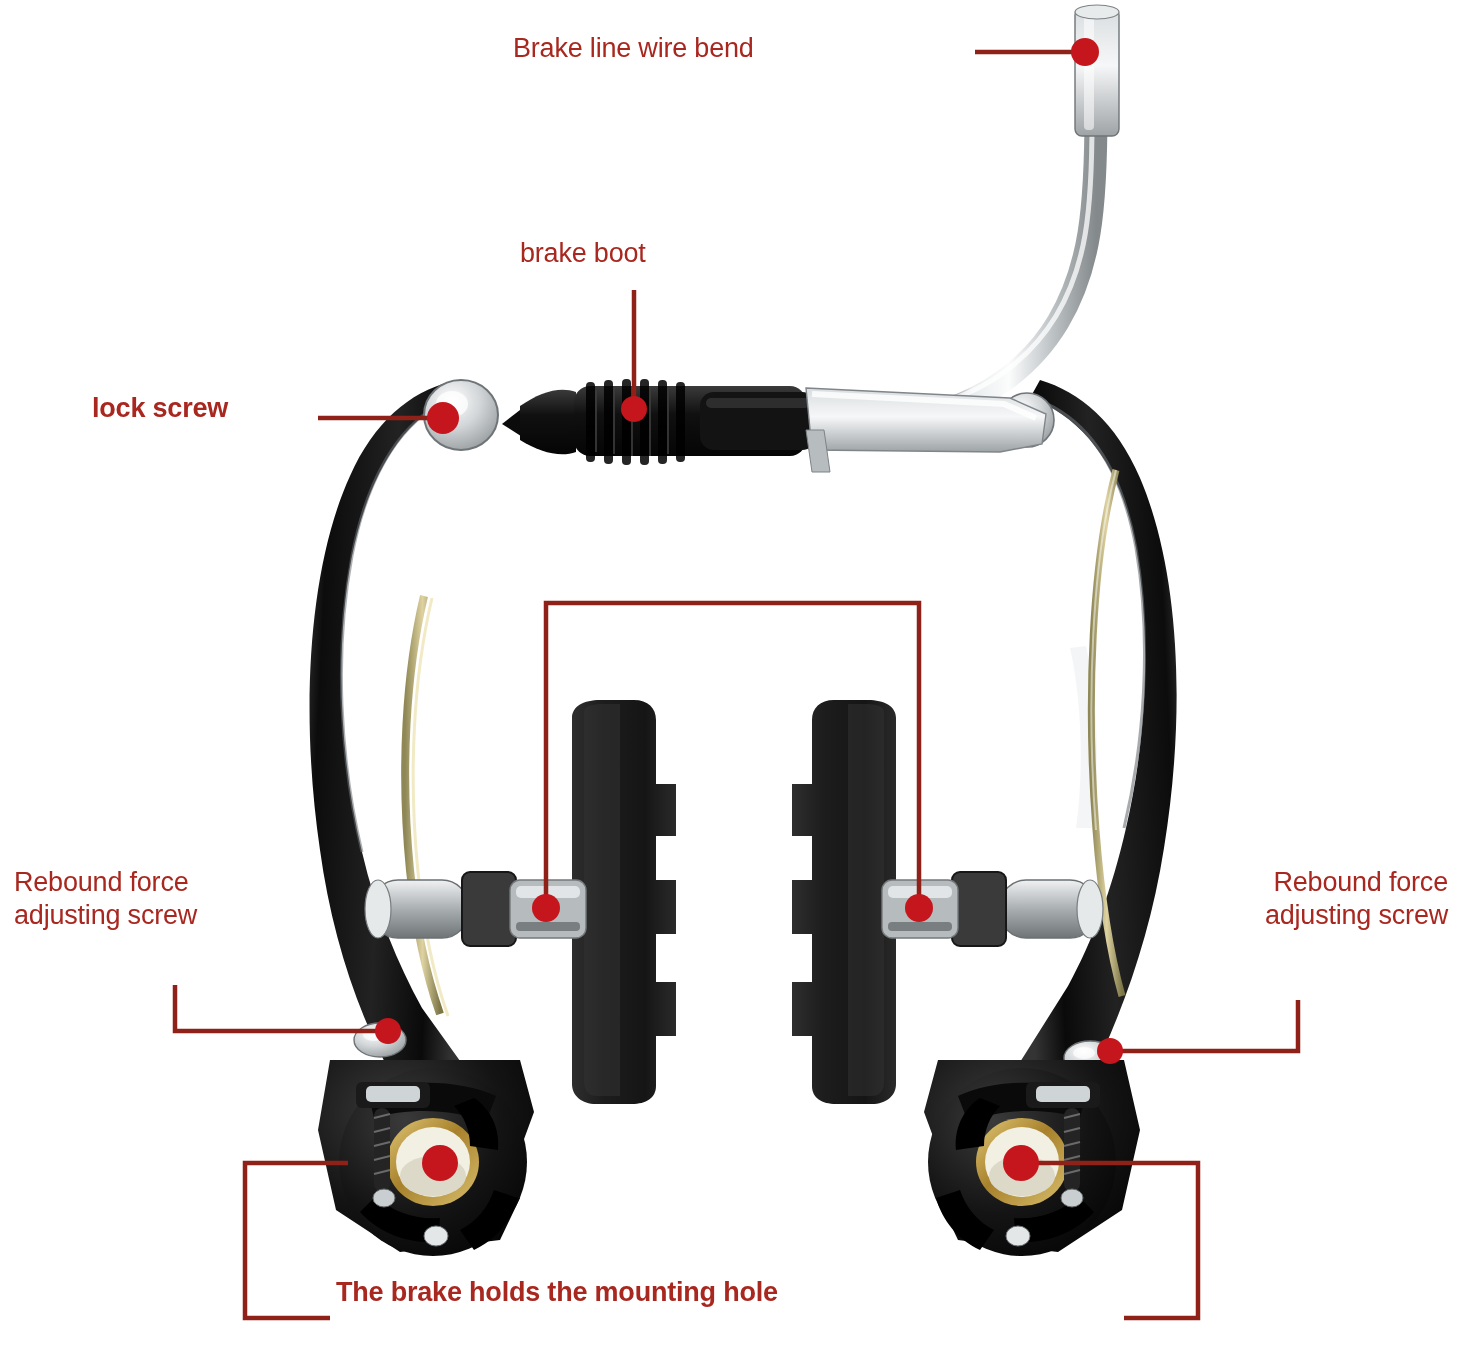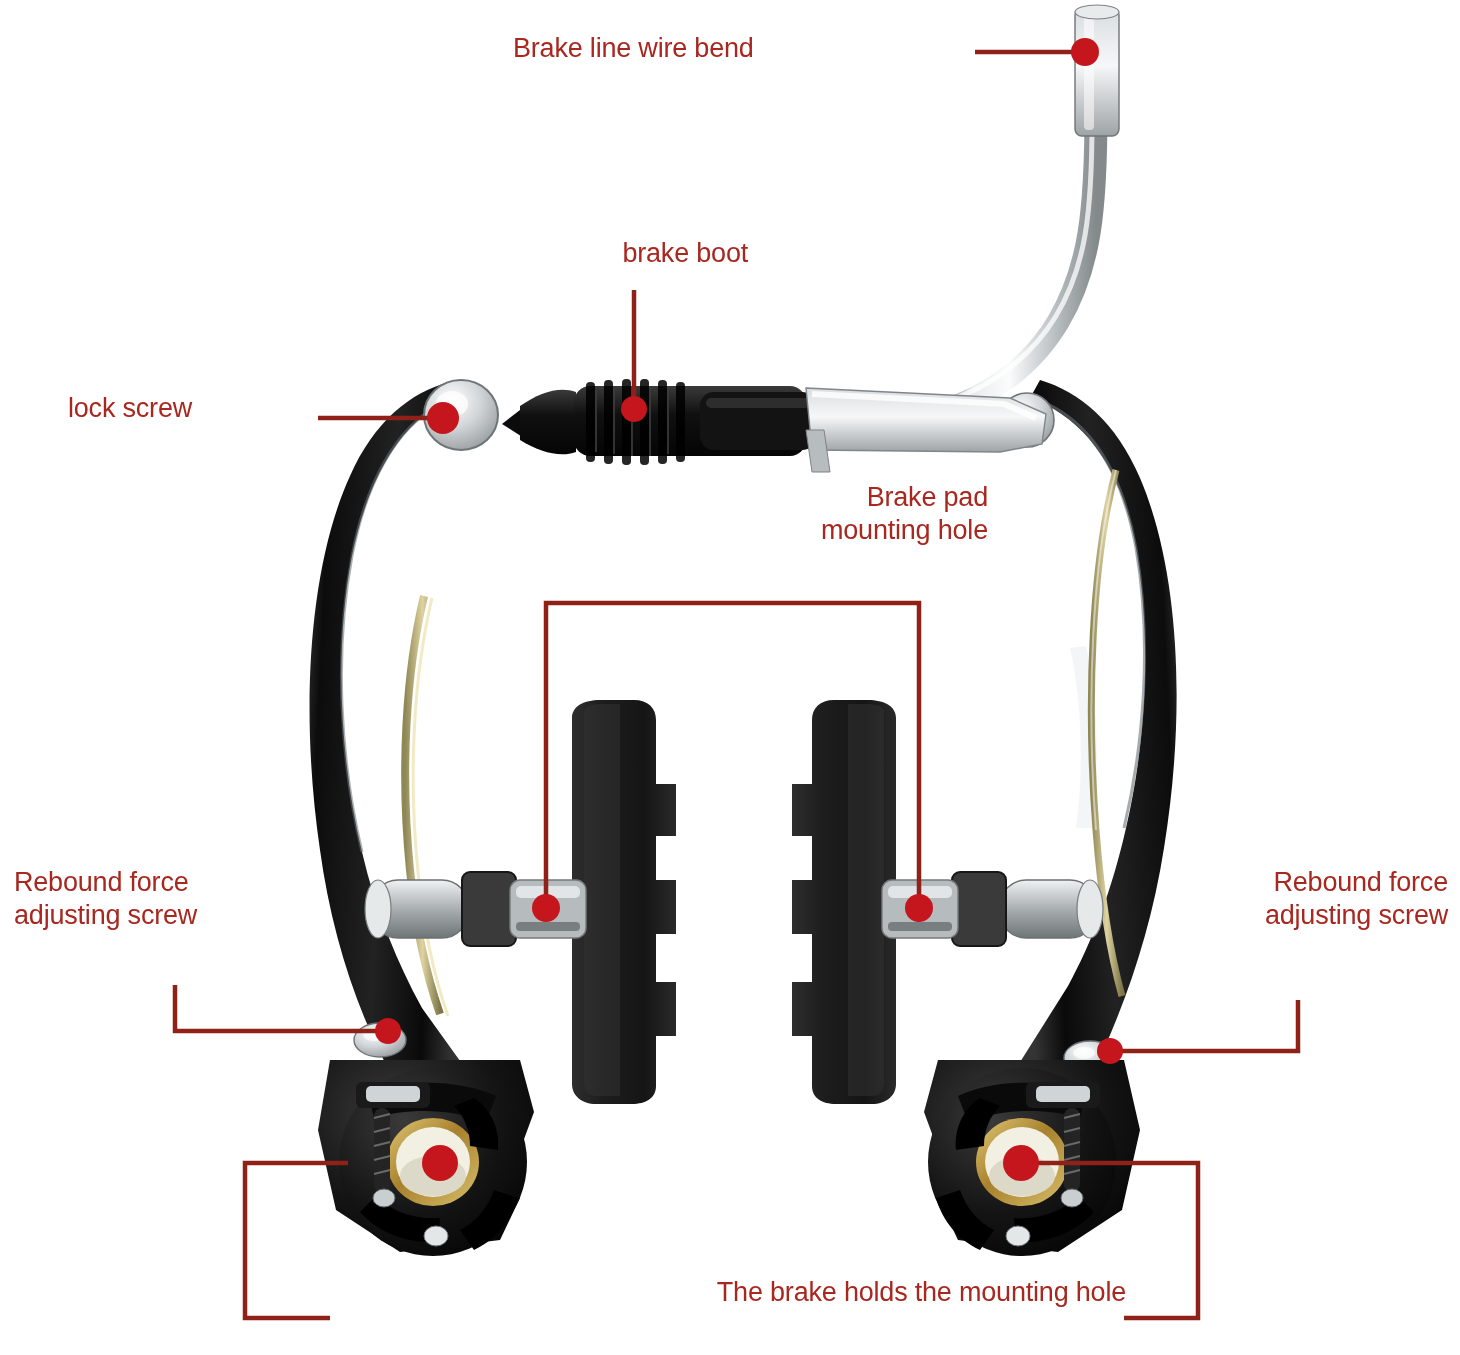--- a/index.html
+++ b/index.html
@@ -23,21 +23,21 @@
   }
   .label {
     position: absolute;
     color: #a8271f;
     font-family: "Liberation Sans", sans-serif;
     font-size: 27px;
     line-height: 1.22;
     white-space: pre;
     letter-spacing: -0.2px;
   }
-  .label.center { text-align: right; }
+  .label.center { text-align: left; }
   .label.right  { text-align: right; }
 </style>
 </head>
 <body>
 
 <div id="stage">
 
   <svg id="art" viewBox="0 0 1460 1355">
     <defs>
       <linearGradient id="gSteel" x1="0" y1="0" x2="1" y2="0">
@@ -296,26 +296,24 @@
       <circle cx="1110" cy="1051" r="13"></circle>
       <circle cx="440" cy="1163" r="18"></circle>
       <circle cx="1021" cy="1163" r="18"></circle>
     </g>
   </svg>
 
   <div class="label" style="left:513px; top:32px;">Brake line wire bend</div>
 
   <div class="label center" style="left:520px; top:237px; width:228px;">brake boot</div>
 
-  <div class="label" style="left:68px; top:392px;">lock screw</div>
-
-  <div class="label center" style="left:480px; top:481px; width:508px;">Brake pad
-mounting hole</div>
+  <div class="label" style="left:92px; top:392px;font-weight:bold;">lock screw</div>
+
 
   <div class="label" style="left:14px; top:866px;">Rebound force
 adjusting screw</div>
 
   <div class="label right" style="left:1010px; top:866px; width:438px;">Rebound force
 adjusting screw</div>
 
-  <div class="label center" style="left:336px; top:1276px; width:790px;">The brake holds the mounting hole</div>
+  <div class="label center" style="left:336px; top:1276px; width:790px;font-weight:bold;">The brake holds the mounting hole</div>
 
 </div>
 
 </body></html>

